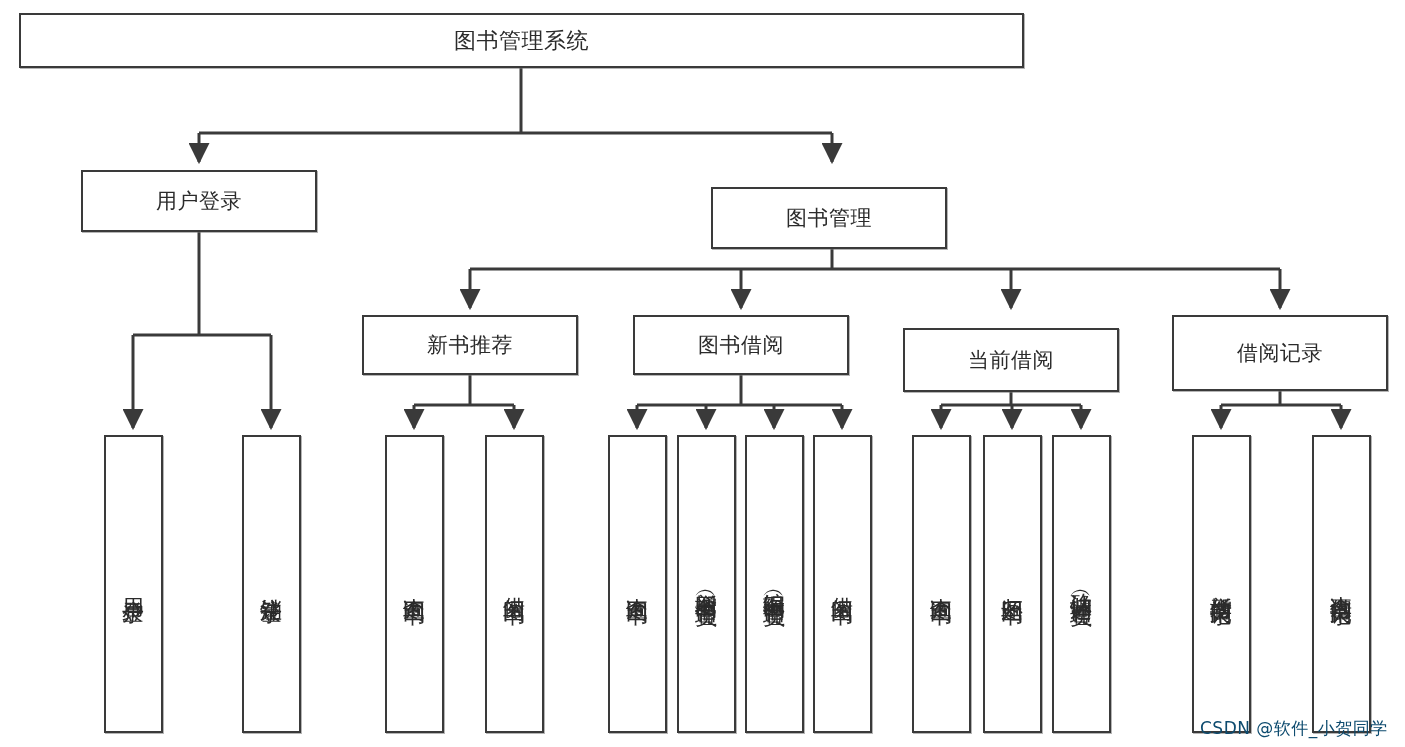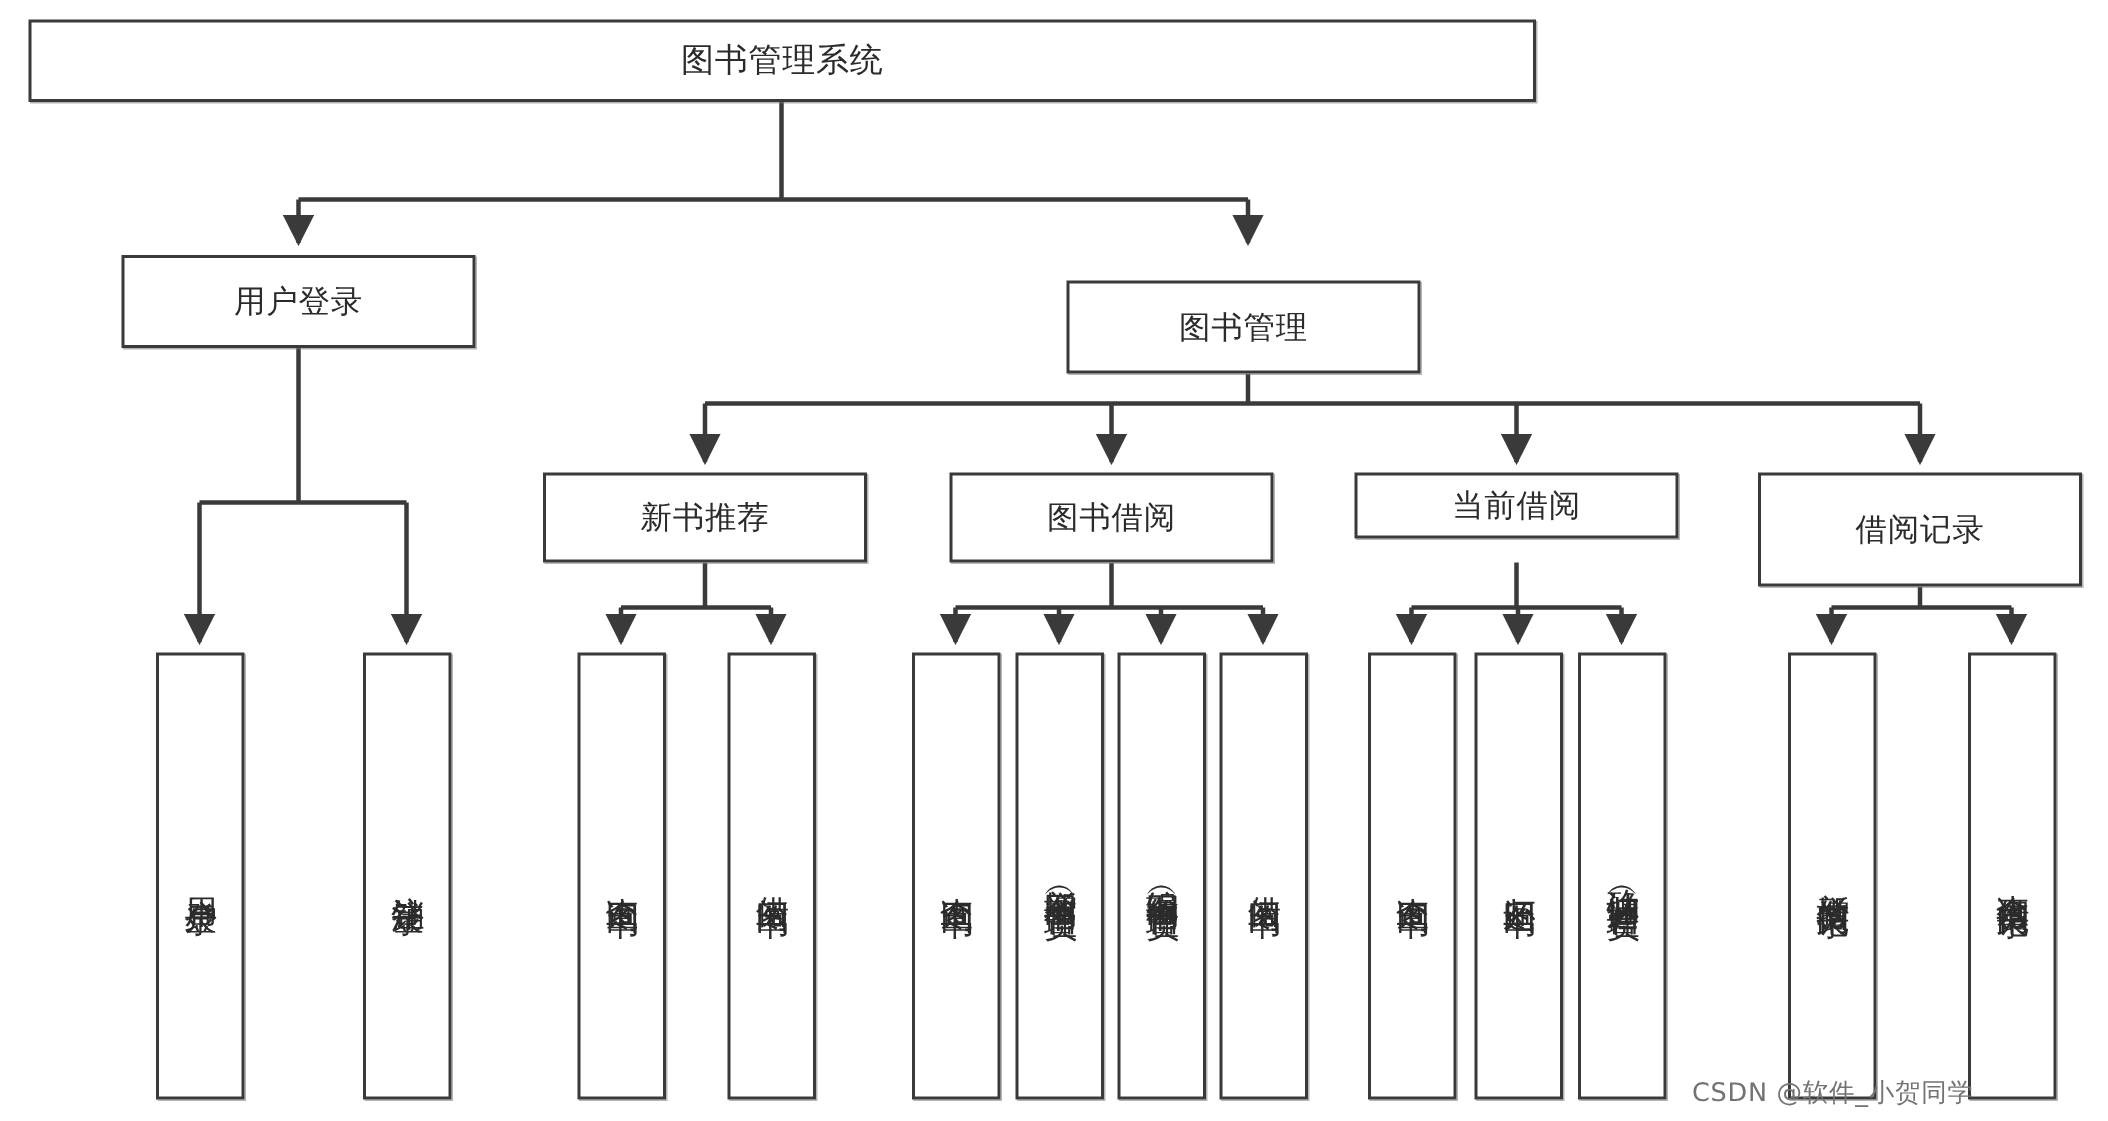--- a/index.html
+++ b/index.html
@@ -136,21 +136,21 @@
   <div class="node horiz" style="left: 711px; top: 170px; width: 236px; height: 62px; margin-top: 17px;">
     <span class="label">图书管理</span>
   </div>
 
   <div class="node horiz" style="left: 633px; top: 315px; width: 216px; height: 60px;">
     <span class="label">图书借阅</span>
   </div>
   <div class="node horiz" style="left: 362px; top: 315px; width: 216px; height: 60px;">
     <span class="label">新书推荐</span>
   </div>
-  <div class="node horiz" style="left: 903px; top: 315px; width: 216px; height: 44px;">
+  <div class="node horiz" style="left: 903px; top: 328px; width: 216px; height: 64px;">
     <span class="label">当前借阅</span>
   </div>
   <div class="node horiz" style="left: 1172px; top: 315px; width: 216px; height: 76px;">
     <span class="label">借阅记录</span>
   </div>
 
   <div class="node vert" style="left: 104px; top: 435px; width: 59px; height: 298px;">
     <span class="label">用户登录</span>
   </div>
   <div class="node vert" style="left: 242px; top: 435px; width: 59px; height: 298px;">
@@ -183,15 +183,15 @@
   <div class="node vert" style="left: 1052px; top: 435px; width: 59px; height: 298px;">
     <span class="label">确认归还（管理员）</span>
   </div>
   <div class="node vert" style="left: 1192px; top: 435px; width: 59px; height: 298px;">
     <span class="label">新增借阅记录</span>
   </div>
   <div class="node vert" style="left: 1312px; top: 435px; width: 59px; height: 298px;">
     <span class="label">查询借阅记录</span>
   </div>
 
-  <div class="watermark" style="left: 1128px; top: 717px; color: #737373;">CSDN @软件_小贺同学</div>
+  <div class="watermark" style="left: 1200px; top: 717px; color: #0c4a6e;">CSDN @软件_小贺同学</div>
 
 </div>
 
 </body></html>

